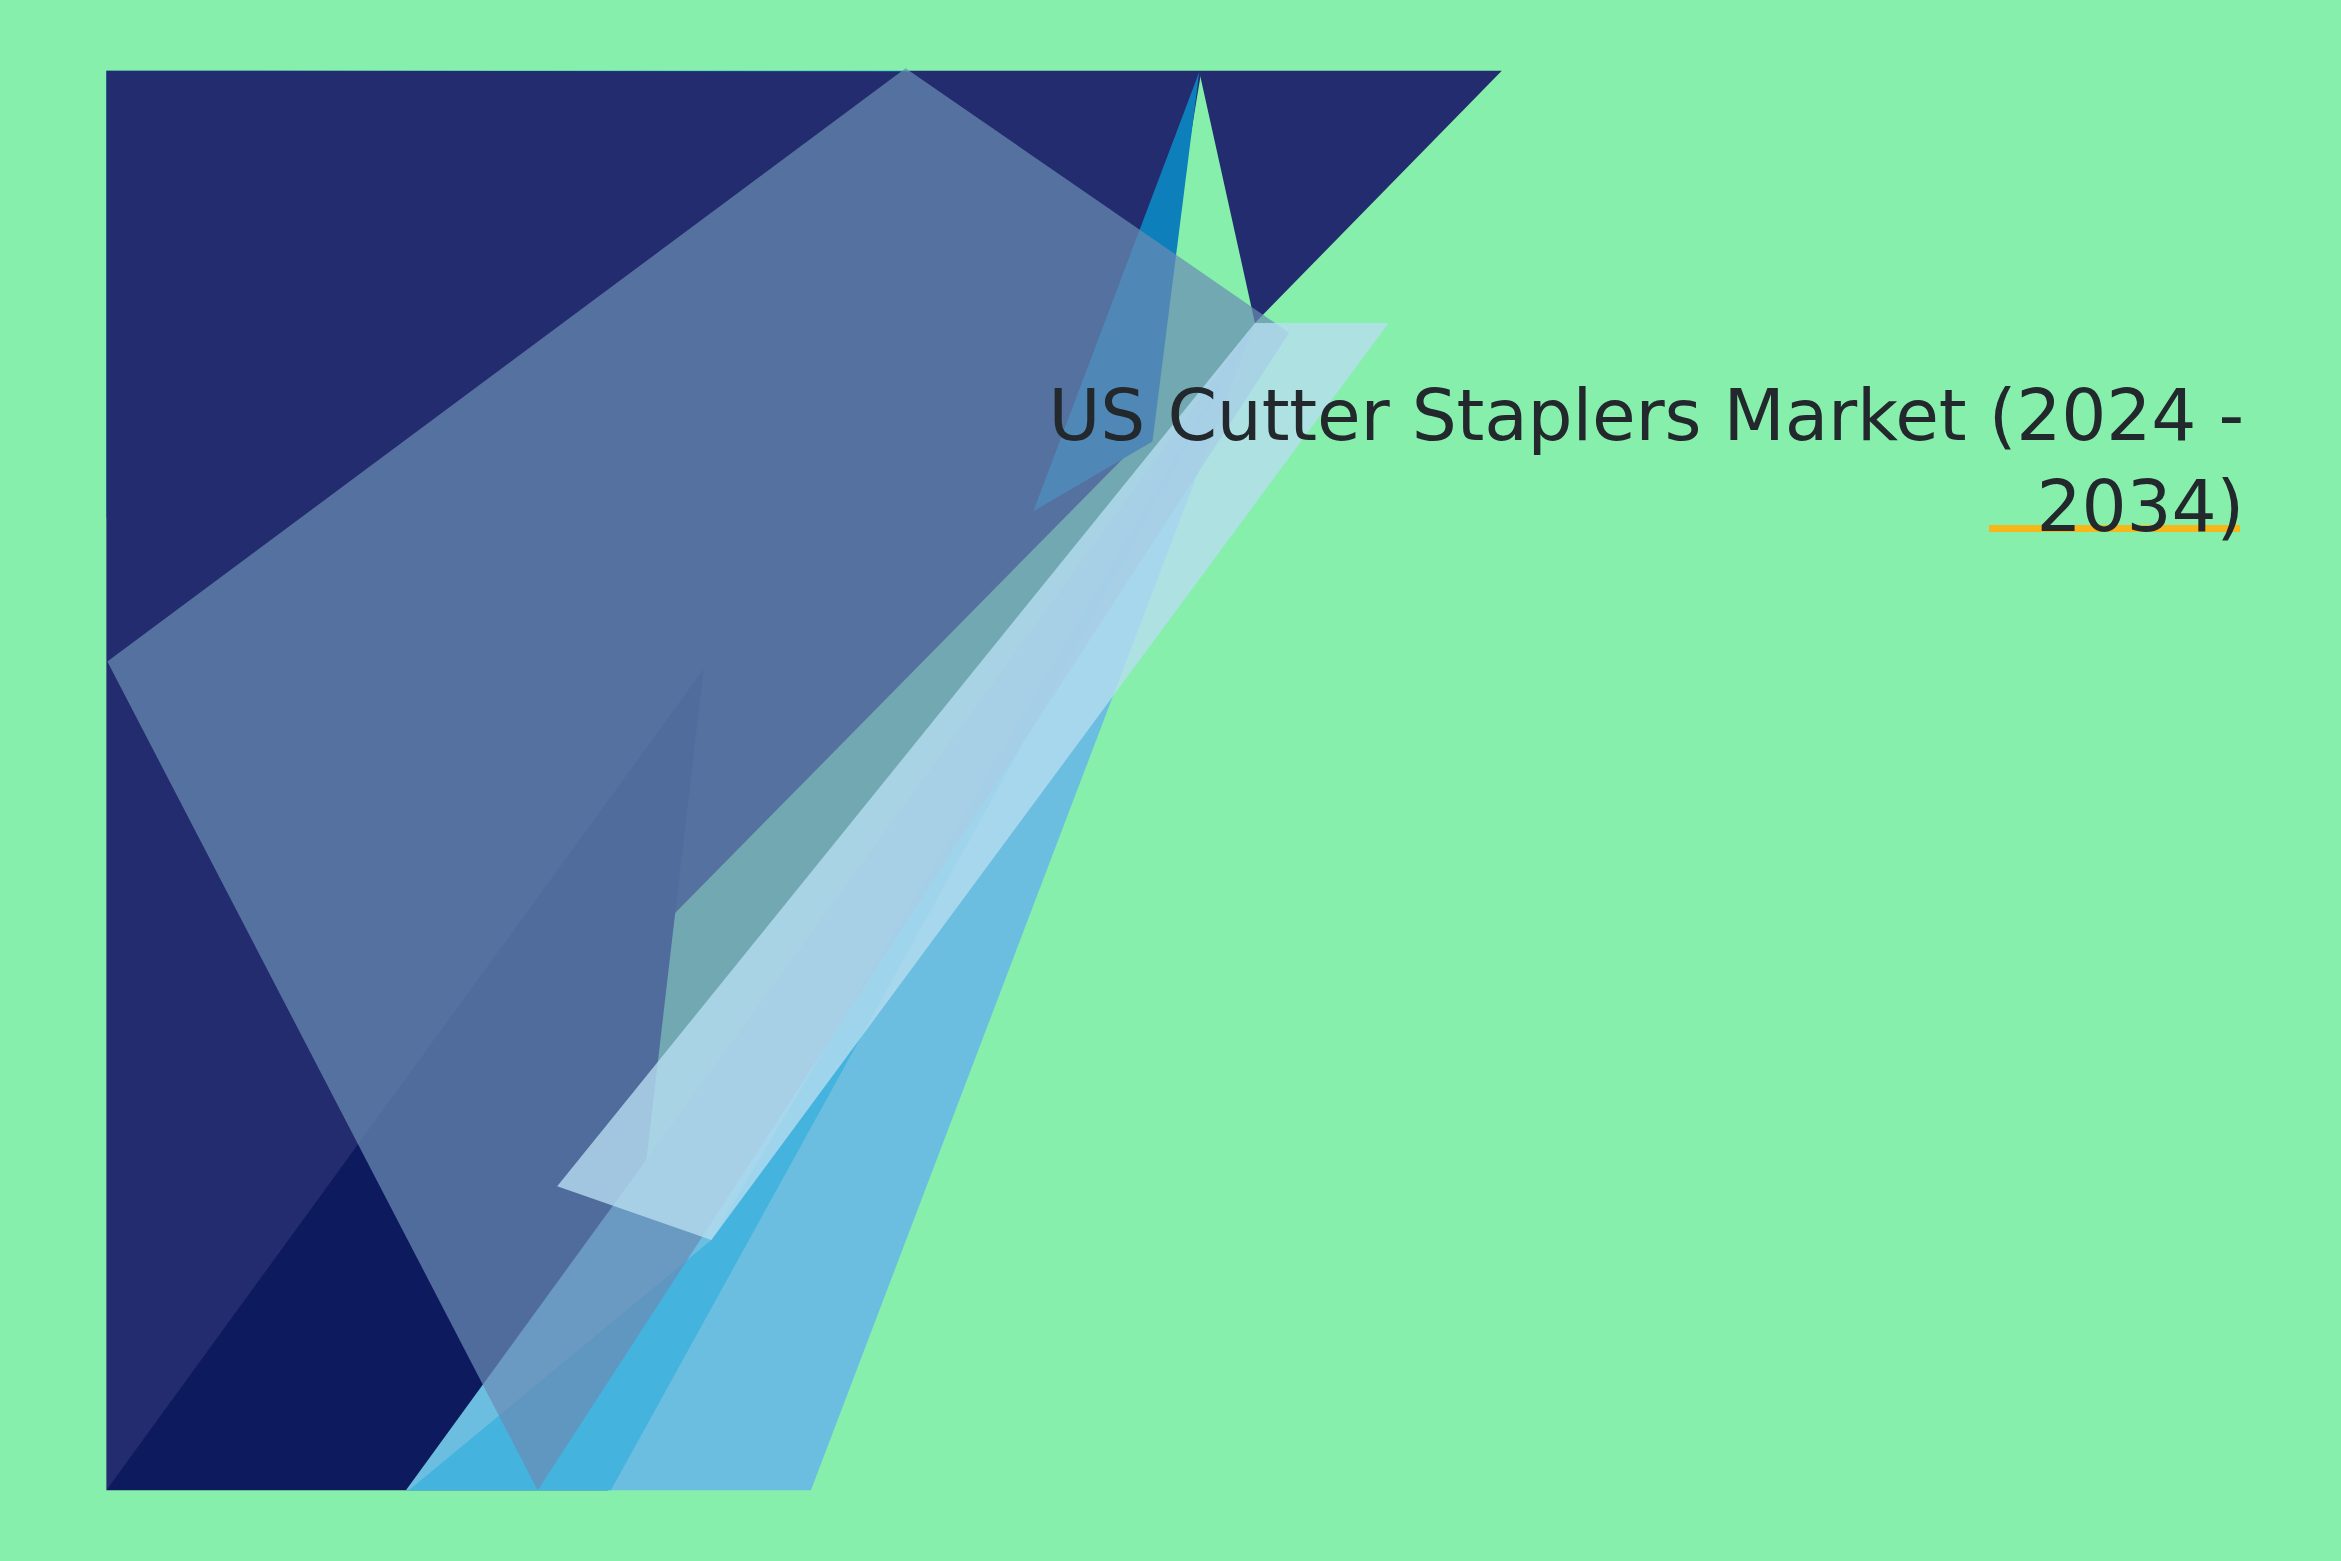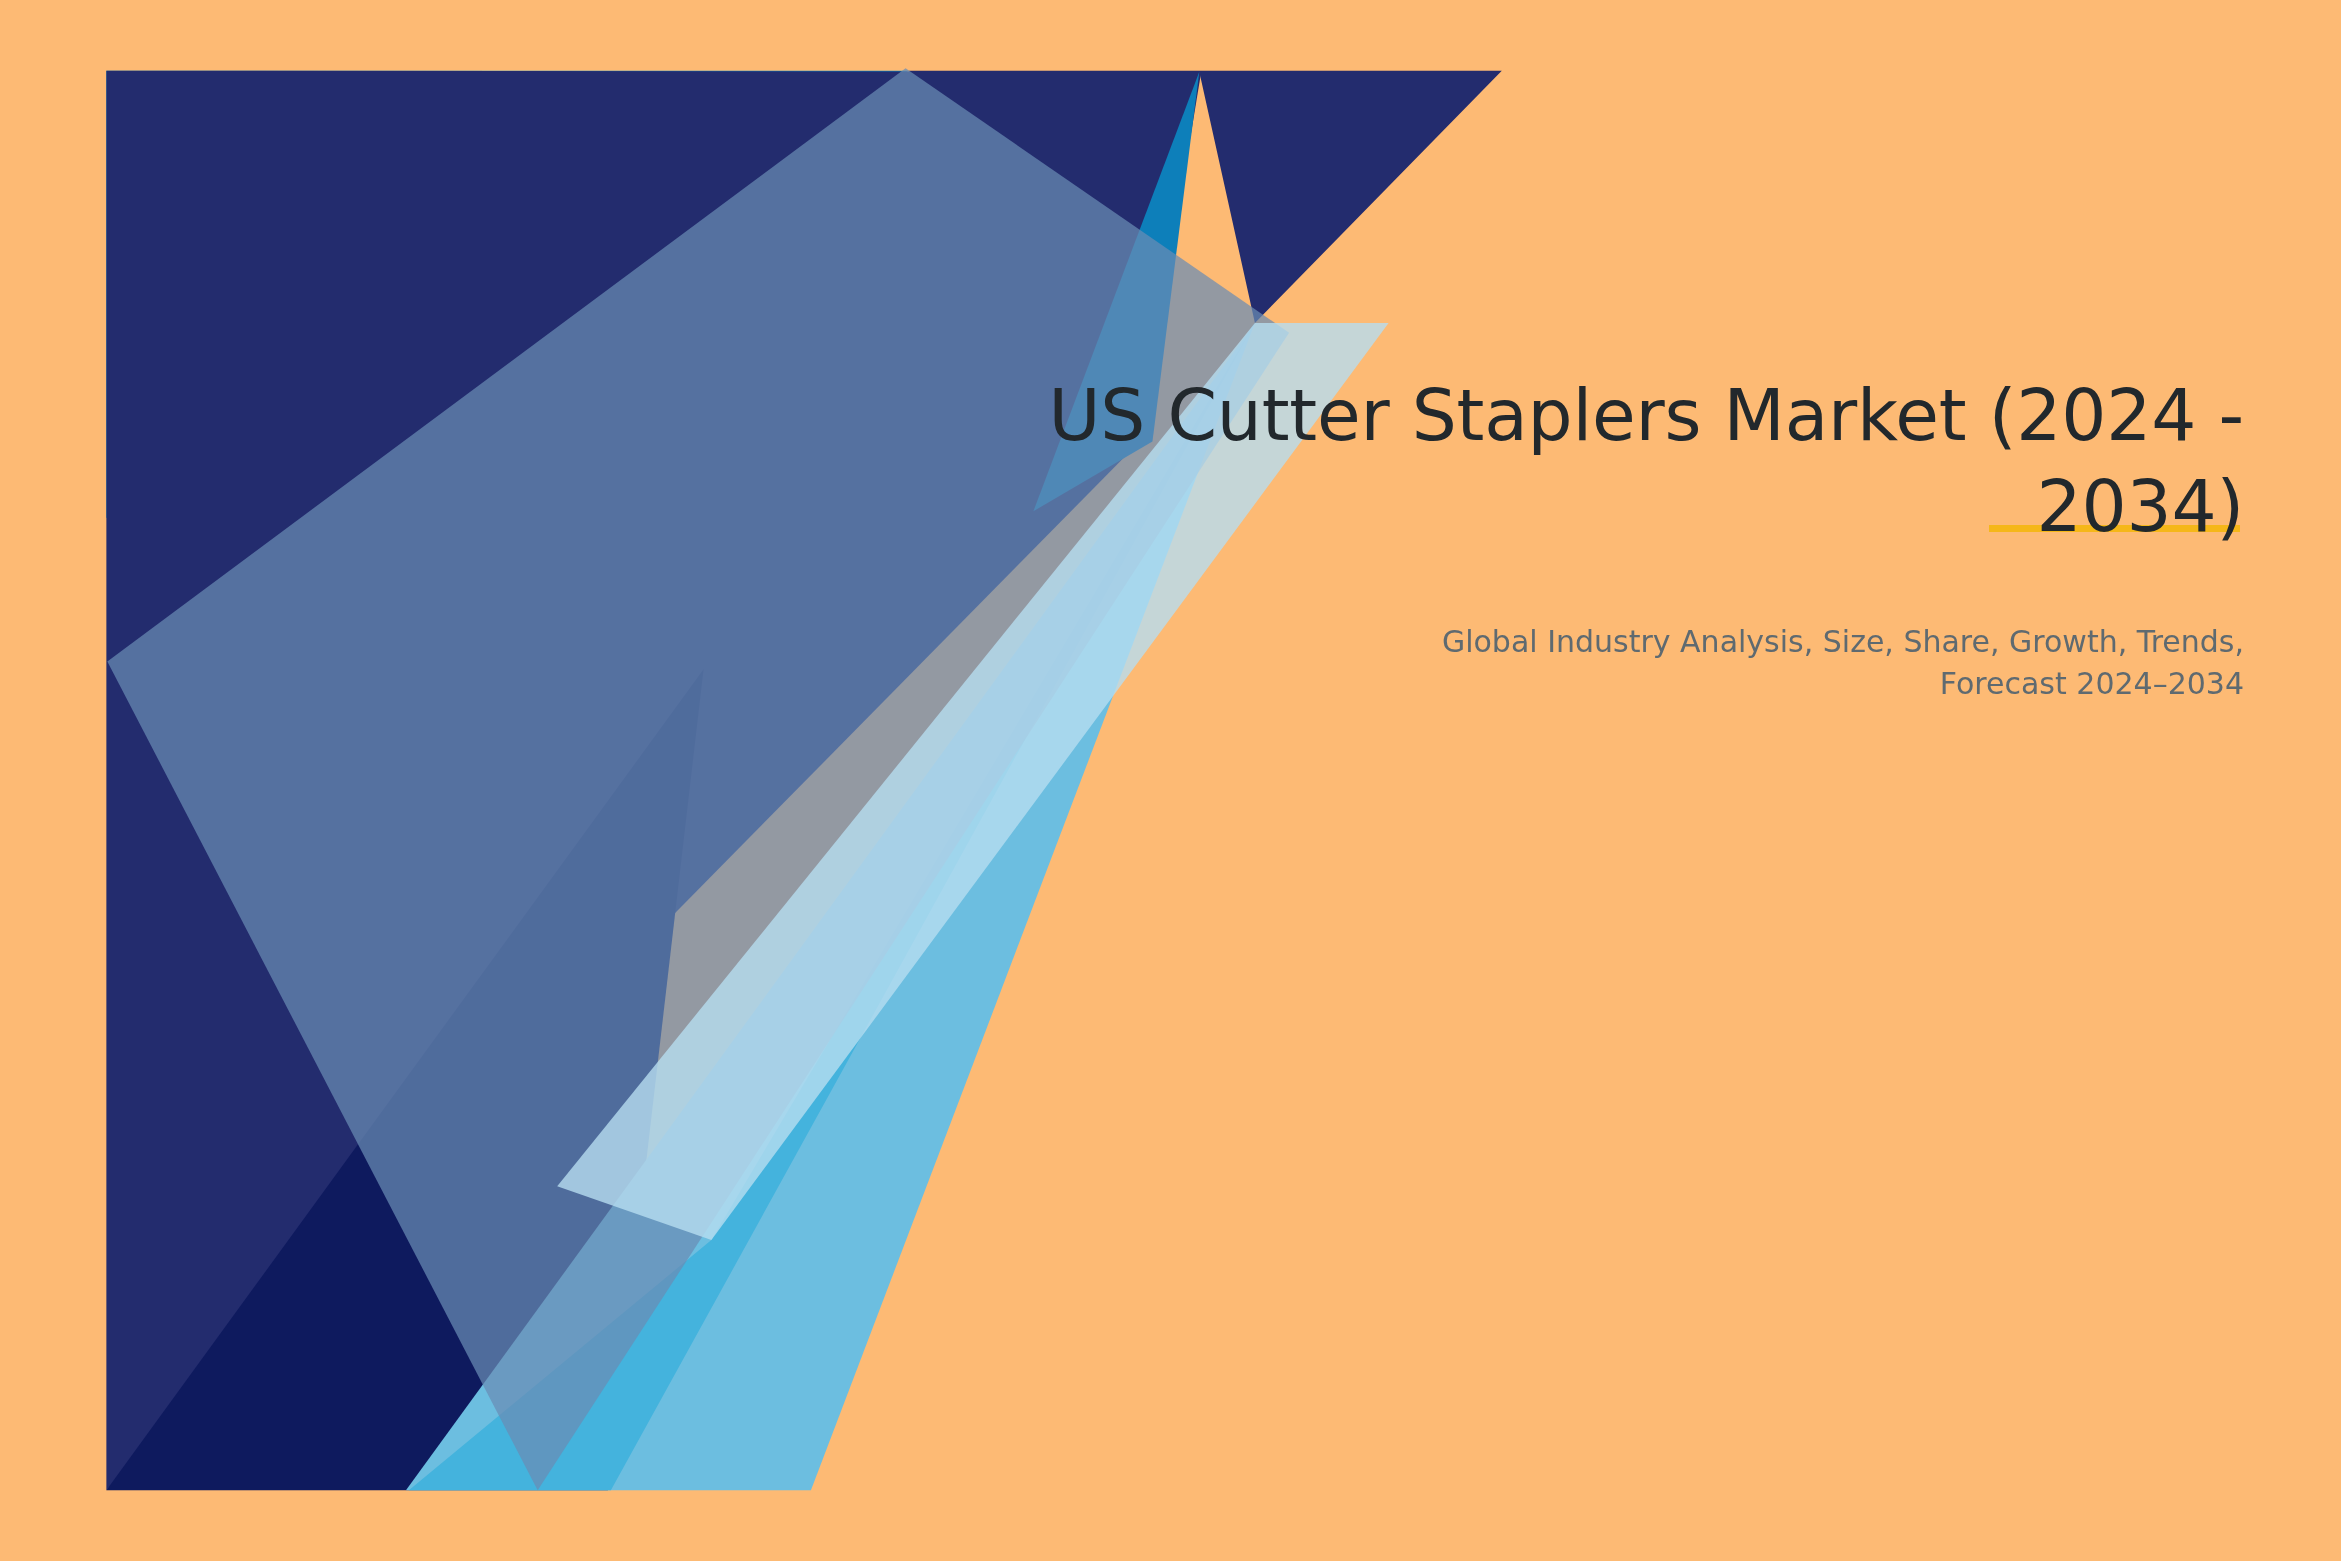--- a/index.html
+++ b/index.html
@@ -4,21 +4,21 @@
 <style>
   html, body {
     margin: 0;
     padding: 0;
     background: #ffffff;
   }
   #slide {
     position: relative;
     width: 2342px;
     height: 1561px;
-    background: #fdba74;
+    background: #86efac;
     overflow: hidden;
     font-family: "DejaVu Sans", "Liberation Sans", sans-serif;
   }
 
   
   #artwork {
     position: absolute;
     left: 0;
     top: 0;
     width: 2342px;
@@ -90,18 +90,17 @@
     <polygon fill="#b7ddf0" fill-opacity="0.80" points="2572,662 2846,662 1458,2542 1142,2432"></polygon>
   </svg>
 
   <div id="text-block">
 
     <div id="title-wrap">
       <span id="accent-bar"></span>
       <h1 id="page-title">US Cutter Staplers Market (2024 - 2034)</h1>
     </div>
 
-    <p id="page-subtitle">Global Industry Analysis, Size, Share, Growth, Trends, Forecast 2024–2034</p>
 
   </div>
 
 </div>
 
 
 </body></html>

